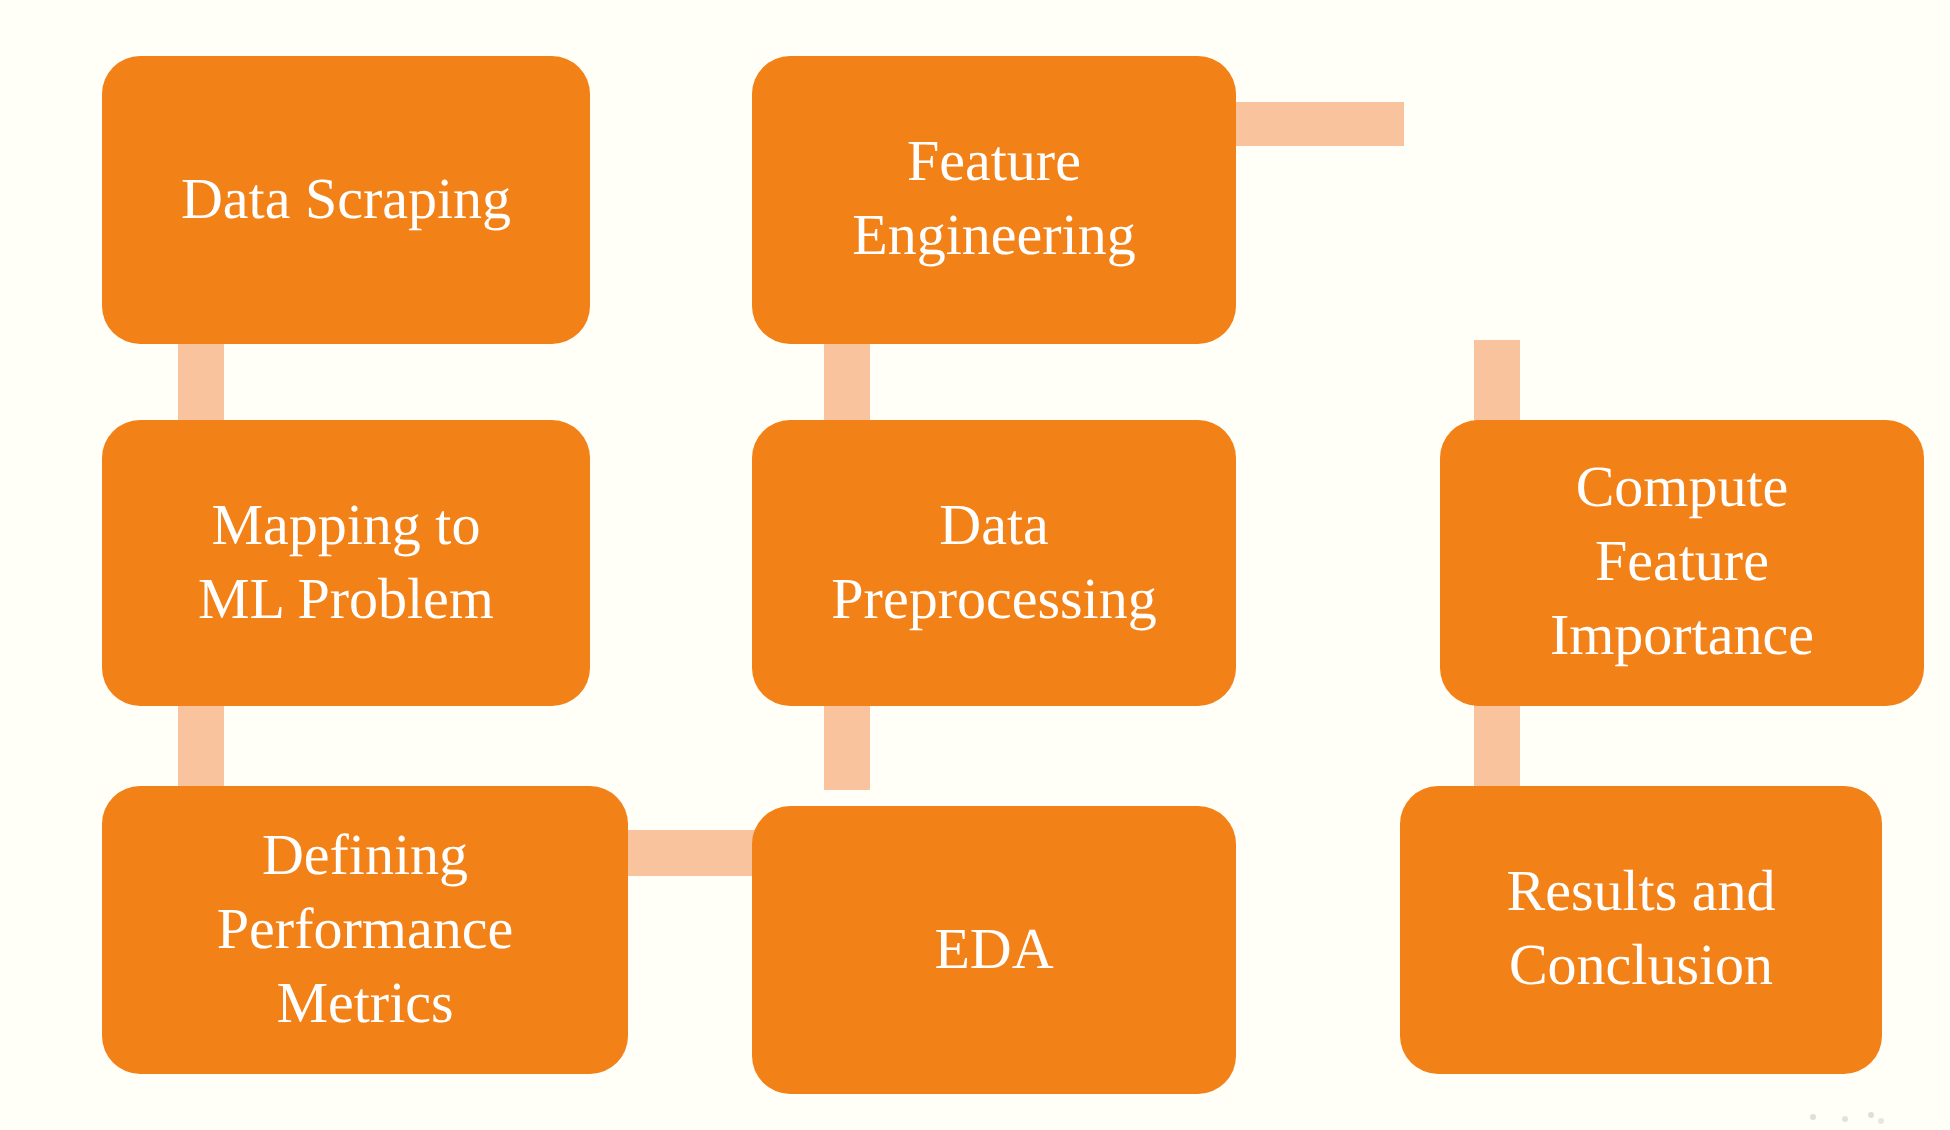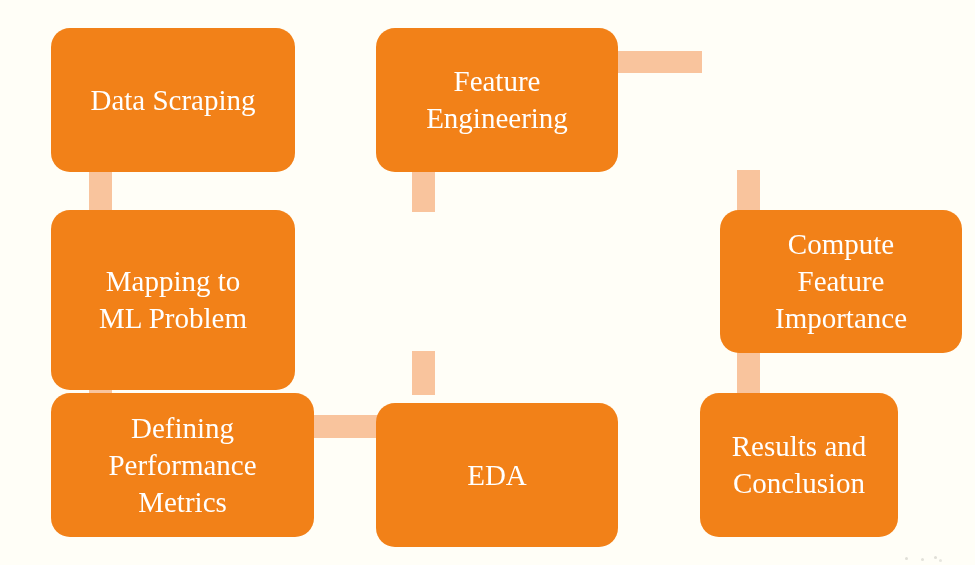--- a/index.html
+++ b/index.html
@@ -31,30 +31,30 @@
     white-space:pre-line;
     z-index:2;
   }
   .conn{
     position:absolute;
     background:var(--connector);
     z-index:1;
   }
   
   .n1{left:51px;top:28px;width:244px;height:144px;}
-  .n2{left:51px;top:210px;width:244px;height:180px;}
+  .n2{left:51px;top:210px;width:244px;height:143px;}
   .n3{left:51px;top:393px;width:263px;height:144px;}
   
   .n4{left:376px;top:403px;width:242px;height:144px;text-align:center;}
   .n5{left:376px;top:210px;width:242px;height:143px;}
   .n6{left:376px;top:28px;width:242px;height:144px;}
   
   .n7{left:700px;top:28px;width:242px;height:144px;}
   .n8{left:720px;top:210px;width:242px;height:143px;}
-  .n9{left:700px;top:393px;width:198px;height:144px;}
+  .n9{left:700px;top:393px;width:241px;height:144px;}
   
   .c1{left:89px;top:170px;width:23px;height:42px;}   
   .c2{left:89px;top:351px;width:23px;height:44px;}   
   .c3{left:293px;top:415px;width:85px;height:23px;}  
   .c4{left:412px;top:351px;width:23px;height:44px;}  
   .c5{left:412px;top:170px;width:23px;height:42px;}  
   .c6{left:616px;top:51px;width:86px;height:22px;}   
   .c7{left:737px;top:170px;width:23px;height:42px;}  
   .c8{left:737px;top:351px;width:23px;height:44px;}  
   
@@ -82,20 +82,22 @@
   <div class="conn c7"></div>
   <div class="conn c8"></div>
 
   <div class="node n1">Data Scraping</div>
   <div class="node n2">Mapping to
 ML Problem</div>
   <div class="node n3">Defining
 Performance
 Metrics</div>
   <div class="node n4">EDA</div>
+  <div class="node n5">Data
+Preprocessing</div>
   <div class="node n6">Feature
 Engineering</div>
   <div class="node n8">Compute
 Feature
 Importance</div>
   <div class="node n9">Results and
 Conclusion</div>
 
   <div class="artifact"></div>
 

